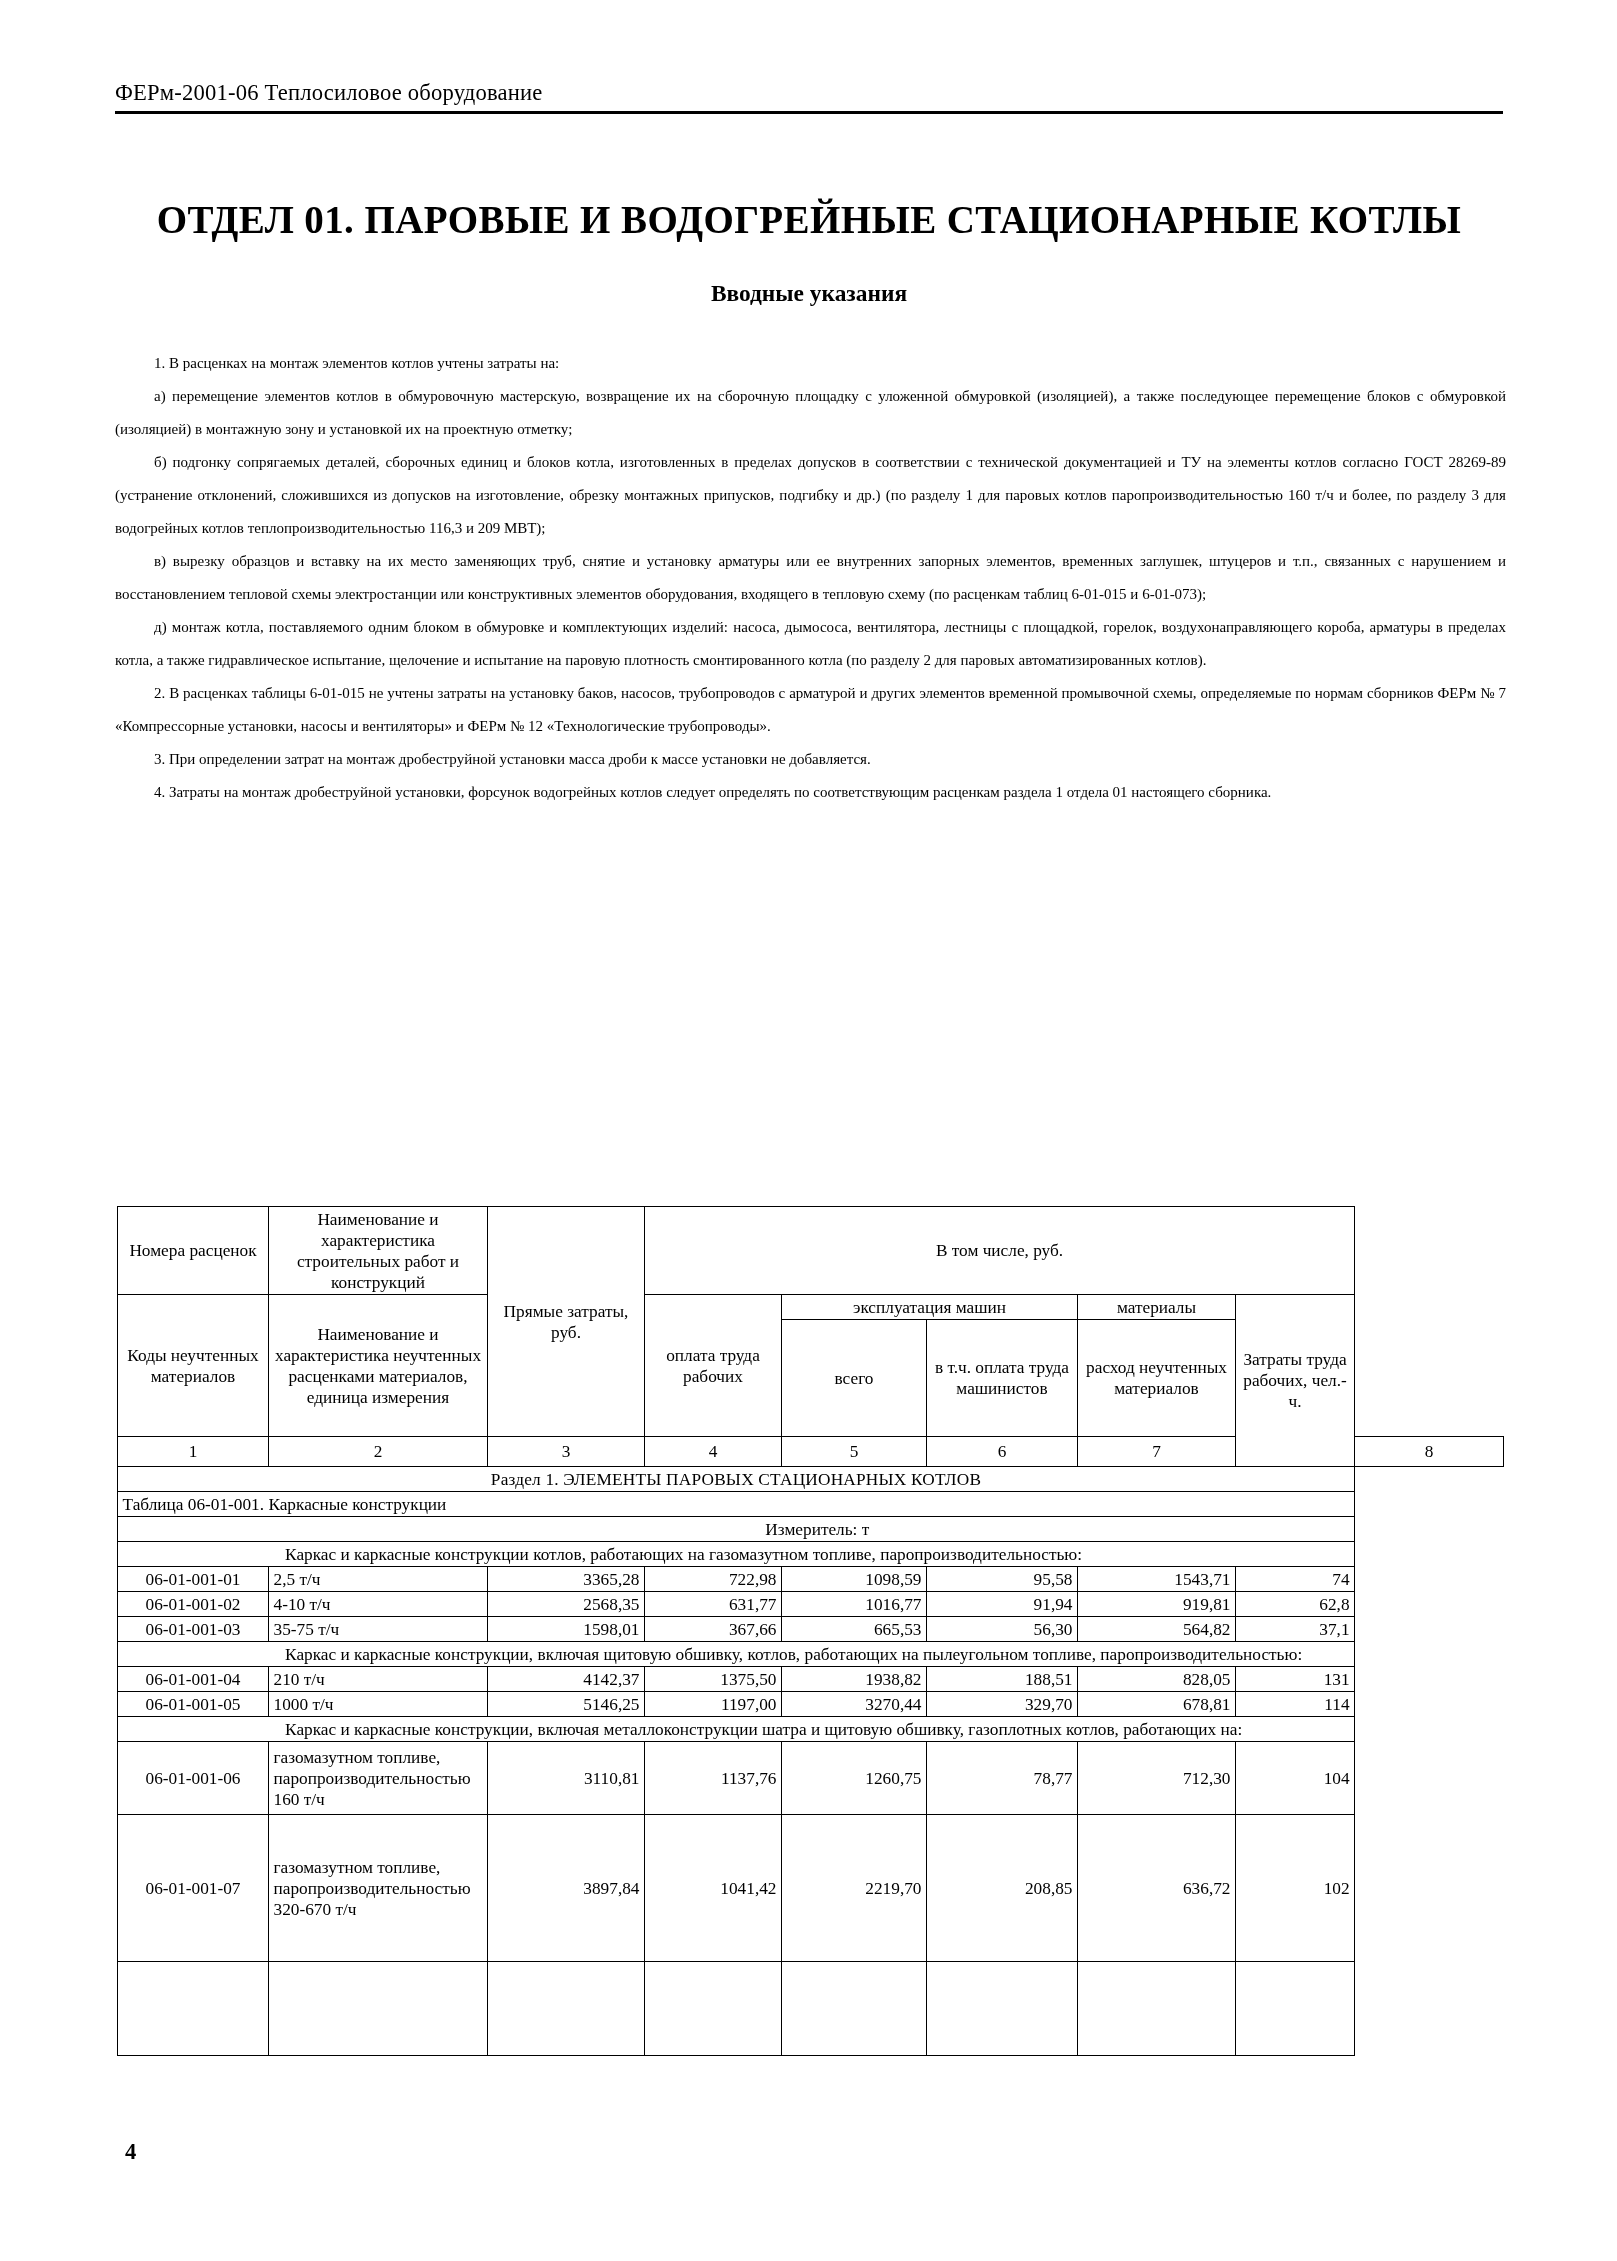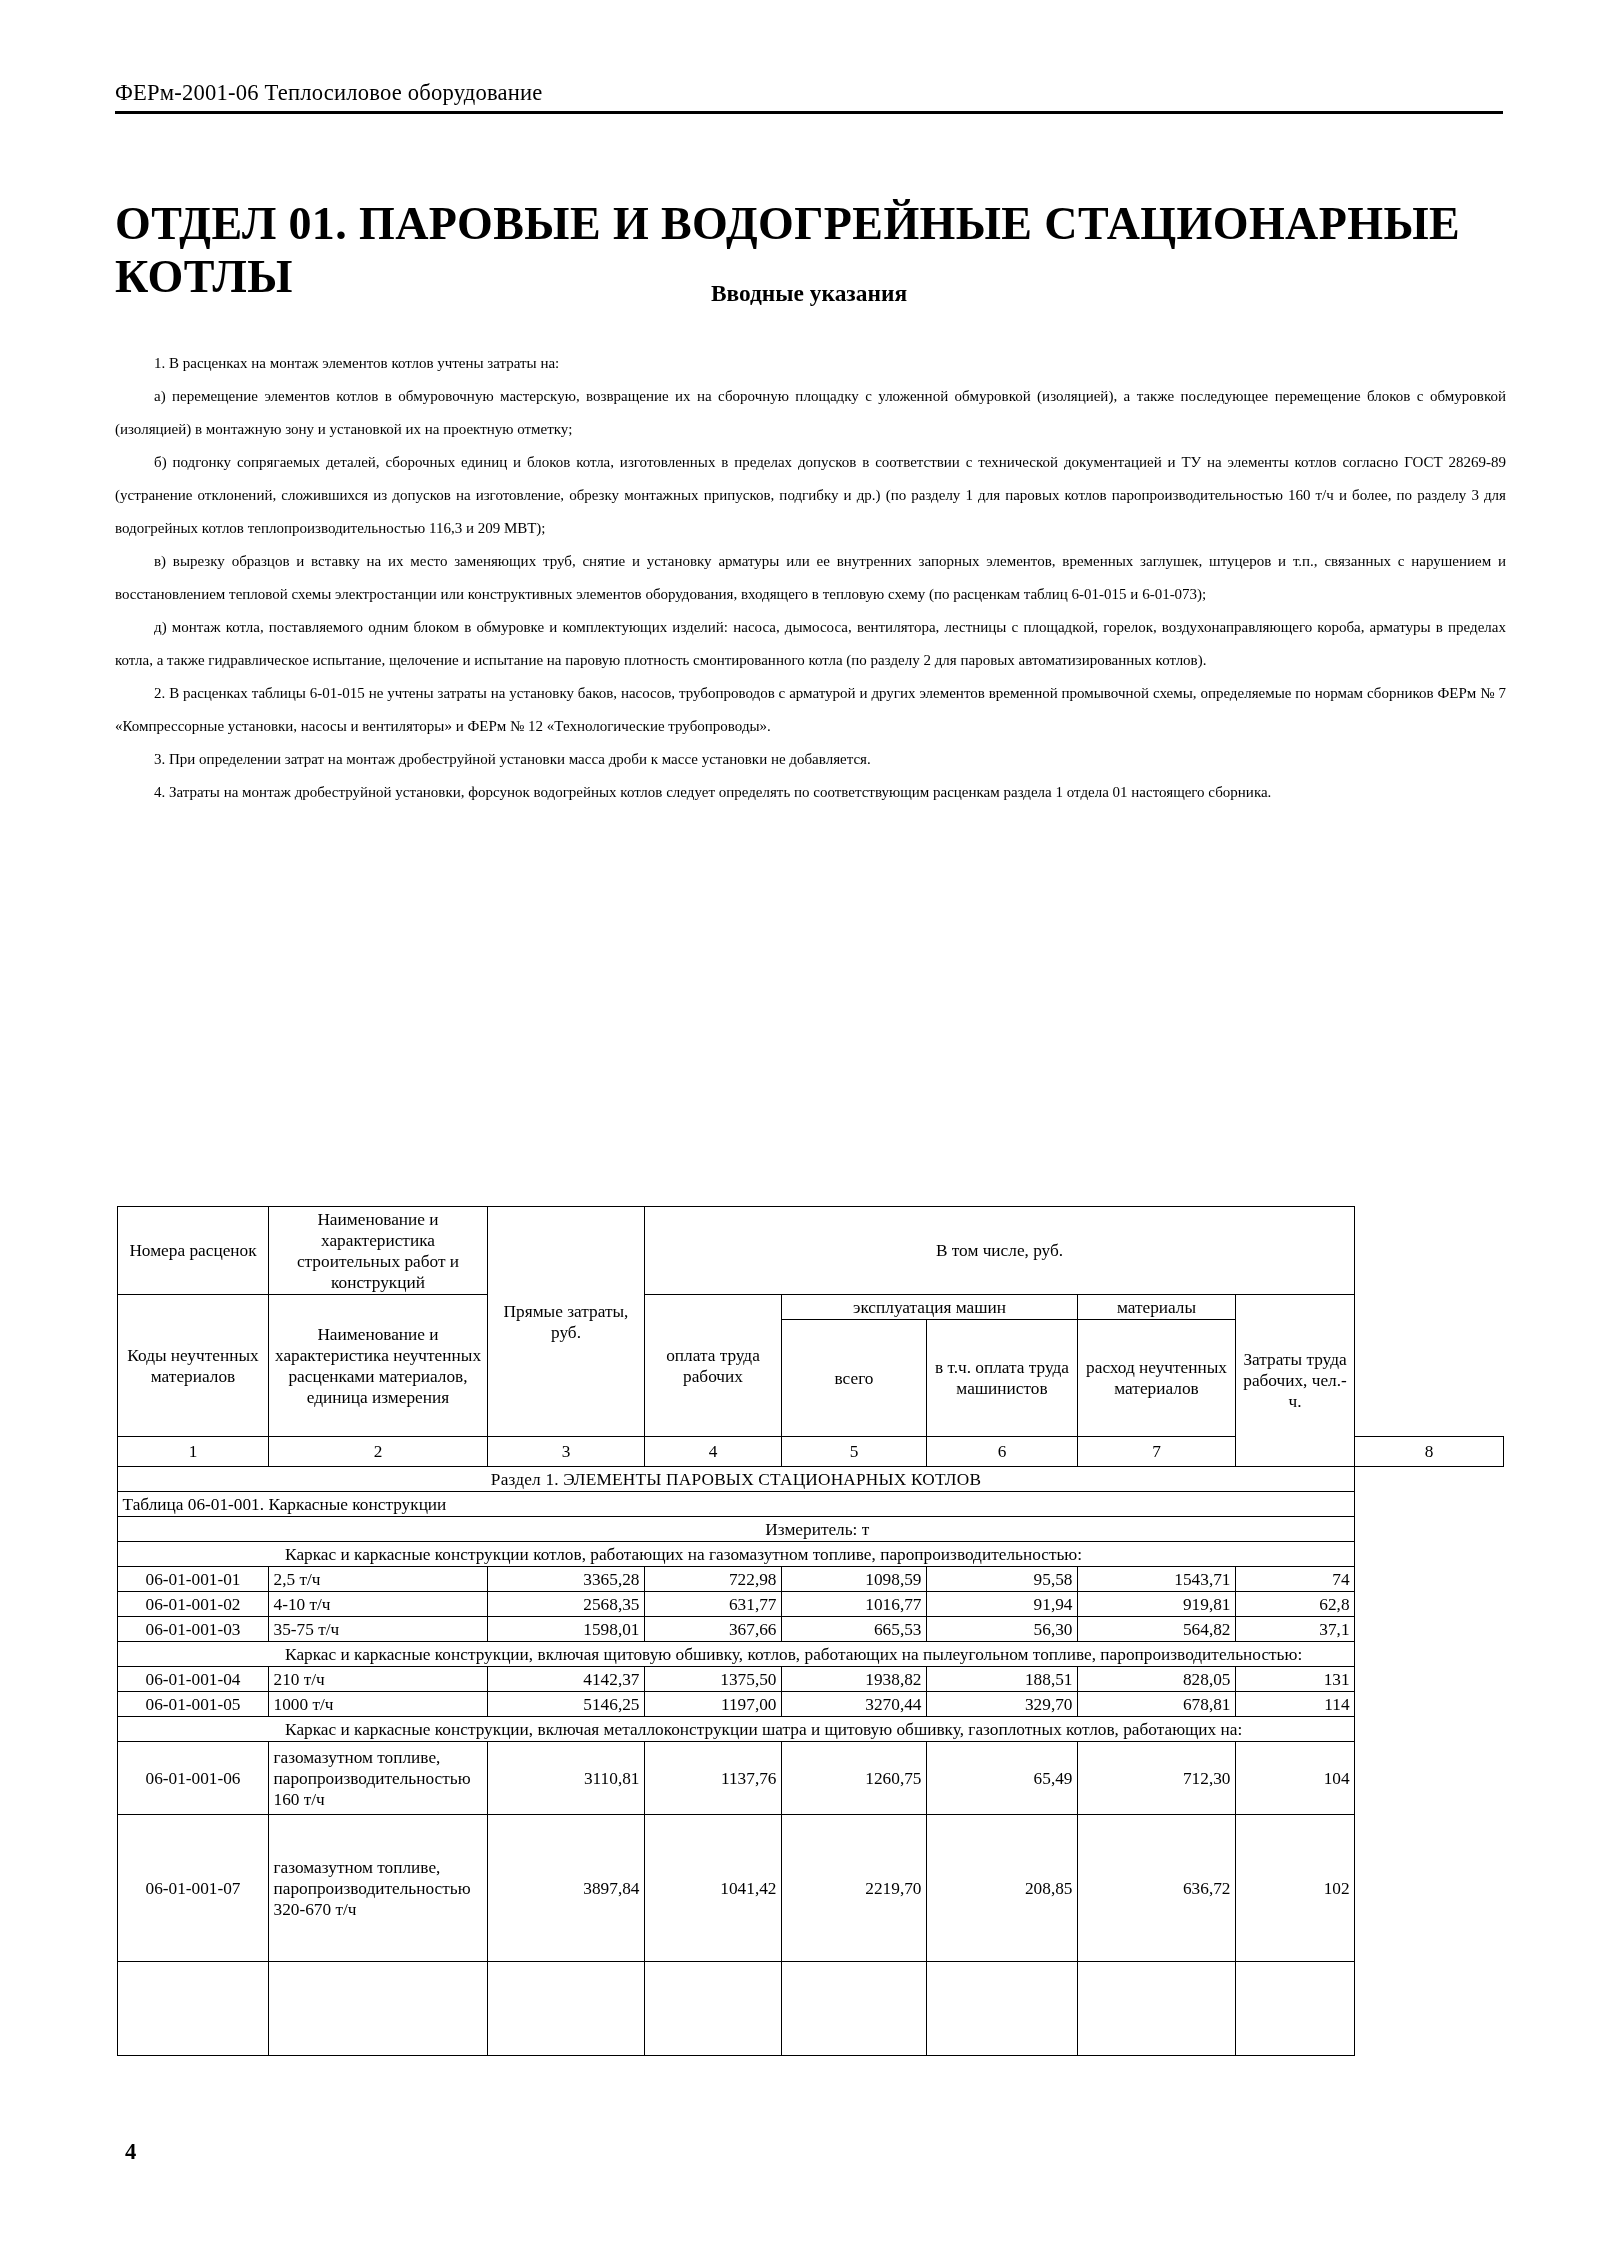--- a/index.html
+++ b/index.html
@@ -35,22 +35,22 @@
     letter-spacing: 0.2px;
     white-space: nowrap;
   }
 
   
   .dept-title {
     position: absolute;
     left: 115px;
     top: 197px;
     width: 1388px;
-    text-align: left;
-    font-size: 46px;
+    text-align: center;
+    font-size: 39px;
     font-weight: bold;
     letter-spacing: 0.4px;
   }
   .sub-title {
     position: absolute;
     left: 115px;
     top: 280px;
     width: 1388px;
     text-align: center;
     font-size: 23.4px;
@@ -303,21 +303,21 @@
       <tr>
         <td style="border-right:none">&nbsp;</td>
         <td class="grp" colspan="7" style="border-left:none;padding-left:16.6px">Каркас и каркасные конструкции, включая металлоконструкции шатра и щитовую обшивку, газоплотных котлов, работающих на:</td>
       </tr>
       <tr>
         <td class="code mid">06-01-001-06</td>
         <td class="name mid">газомазутном топливе, паропроизводительностью 160 т/ч</td>
         <td class="num mid">3110,81</td>
         <td class="num mid">1137,76</td>
         <td class="num mid">1260,75</td>
-        <td class="num mid">65,49</td>
+        <td class="num mid">78,77</td>
         <td class="num mid">712,30</td>
         <td class="num mid">104</td>
       </tr>
       <tr>
         <td class="code tall">06-01-001-07</td>
         <td class="name tall">газомазутном топливе, паропроизводительностью 320-670 т/ч</td>
         <td class="num tall">3897,84</td>
         <td class="num tall">1041,42</td>
         <td class="num tall">2219,70</td>
         <td class="num tall">208,85</td>

